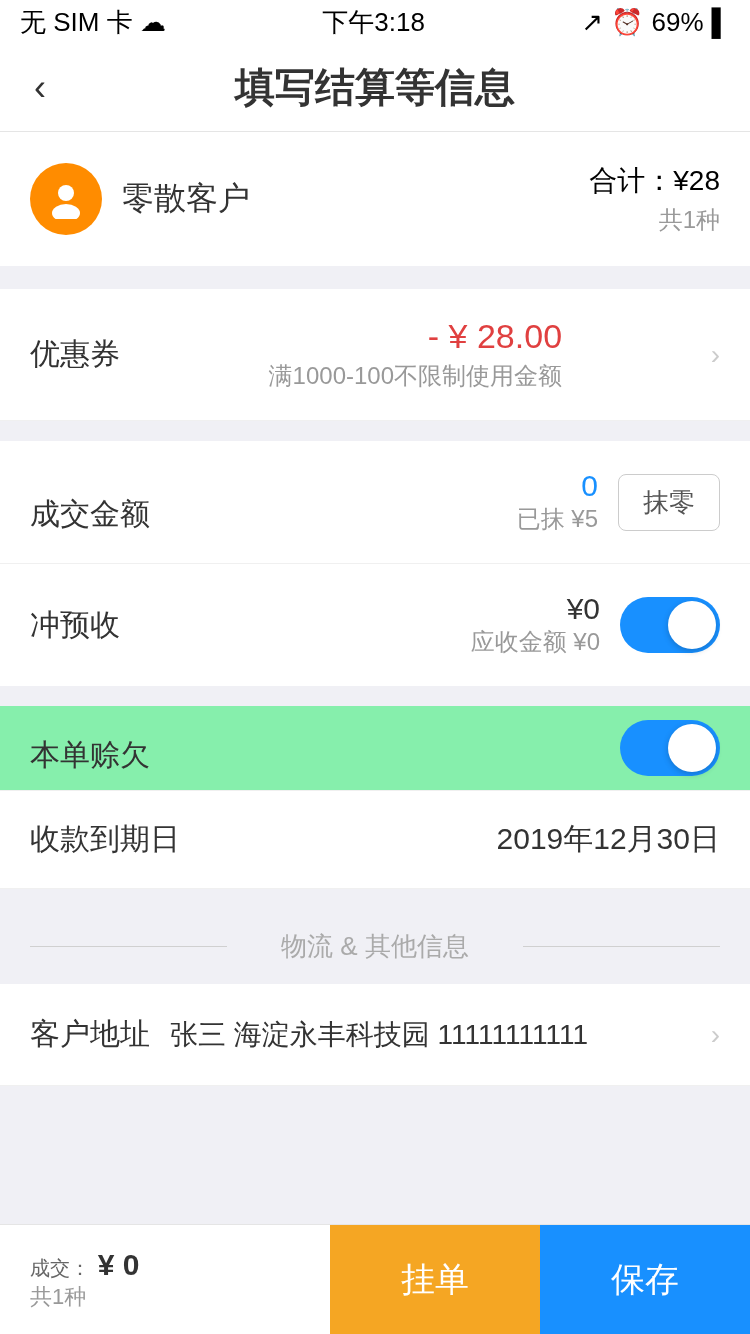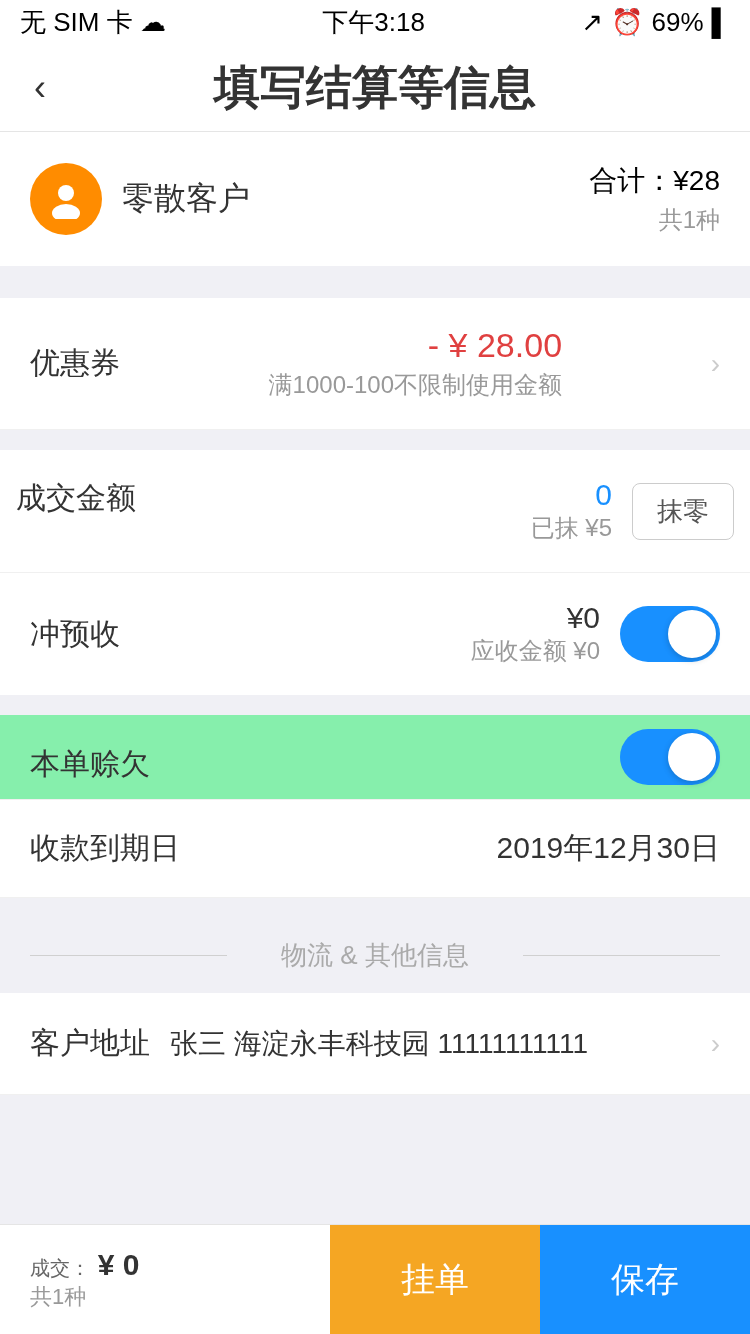--- a/index.html
+++ b/index.html
@@ -39,39 +39,39 @@
     }
     .nav-back {
       position: absolute;
       left: 24px;
       font-size: 36px;
       color: #333;
       cursor: pointer;
       padding: 10px;
     }
     .nav-title {
-      font-size: 46px;
+      font-size: 40px;
       font-weight: 600;
       color: #333;
     }
 
     
     .content {
       background: #f0f0f5;
       padding-bottom: 120px;
     }
 
     
     .customer-row {
       background: #fff;
       padding: 30px 30px;
       display: flex;
       align-items: center;
       justify-content: space-between;
-      margin-bottom: 12px;
+      margin-bottom: 3px;
     }
     .customer-left {
       display: flex;
       align-items: center;
       gap: 20px;
     }
     .avatar {
       width: 72px;
       height: 72px;
       border-radius: 50%;
@@ -148,23 +148,23 @@
       justify-content: space-between;
       background: #fff;
       border-bottom: 1px solid #f0f0f0;
     }
     .coupon-right {
       text-align: right;
     }
 
     
     .amount-row {
-      padding: 28px 16px;
-      display: flex;
-      align-items: flex-start;
+      padding: 28px 30px;
+      display: flex;
+      align-items: flex-end;
       justify-content: space-between;
       background: #fff;
       border-bottom: 1px solid #f0f0f0;
     }
     .amount-right {
       display: flex;
       align-items: center;
       gap: 20px;
     }
     .amount-sub {

